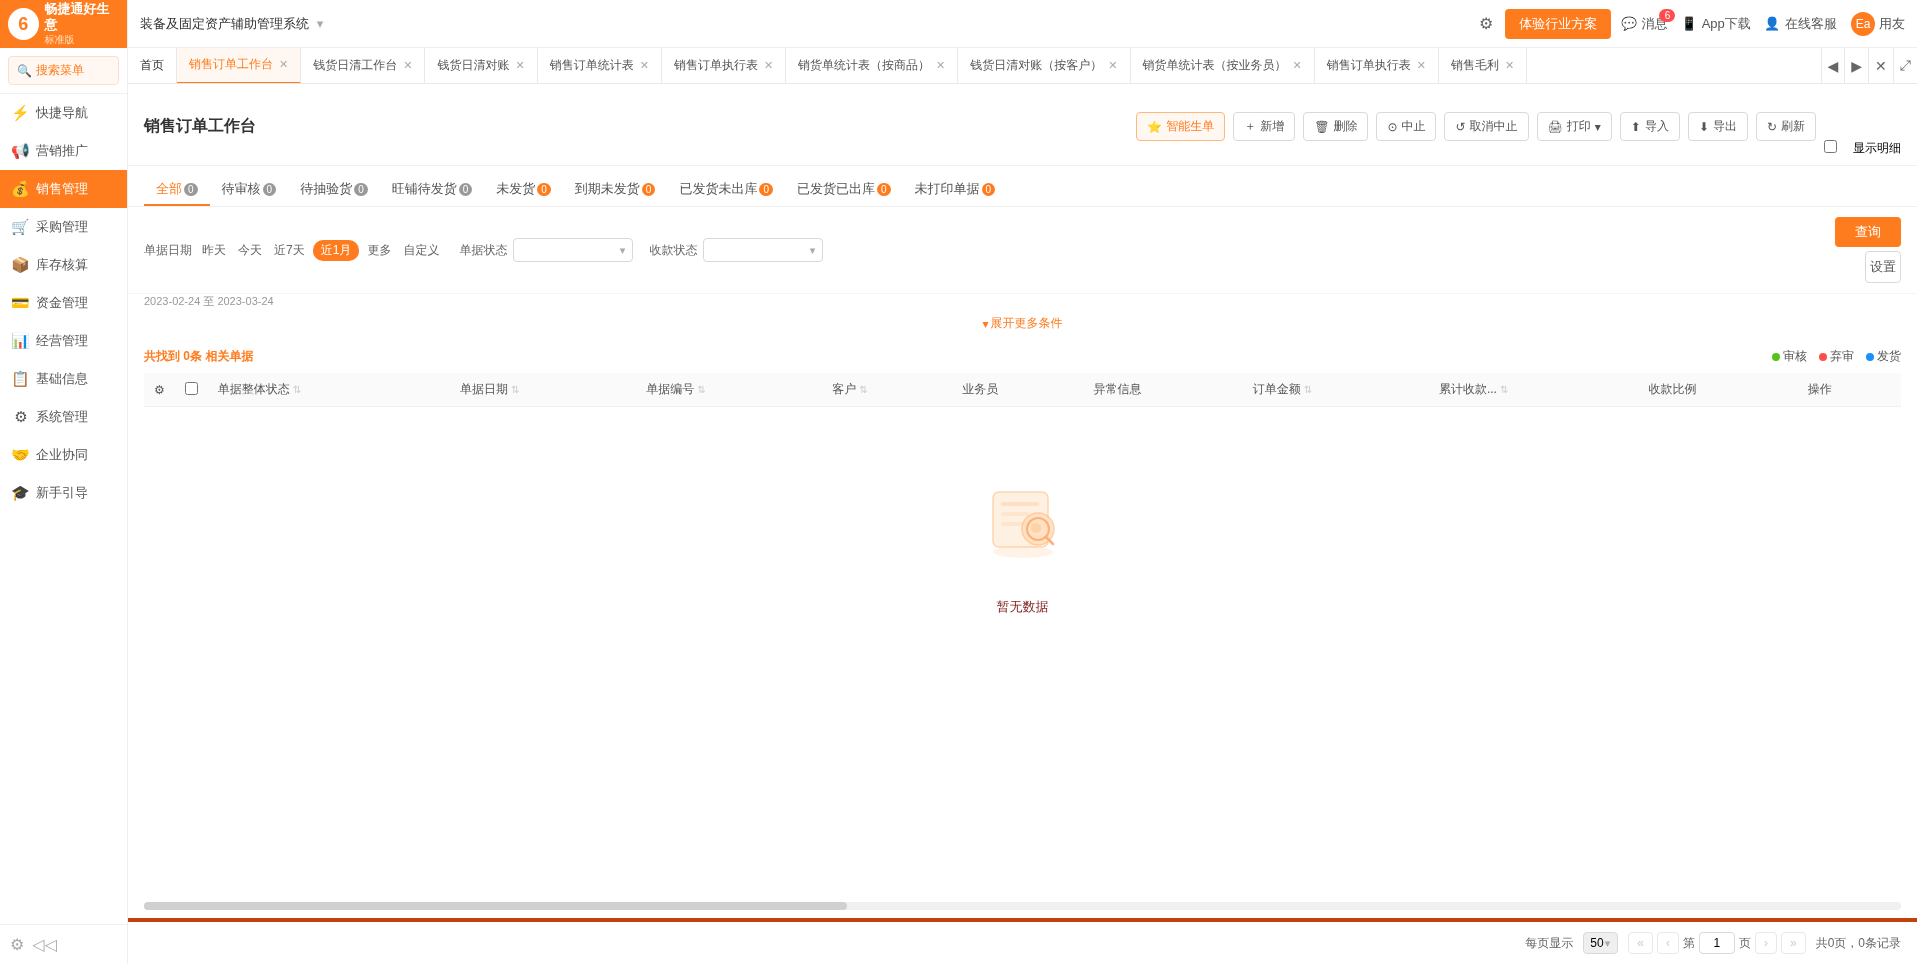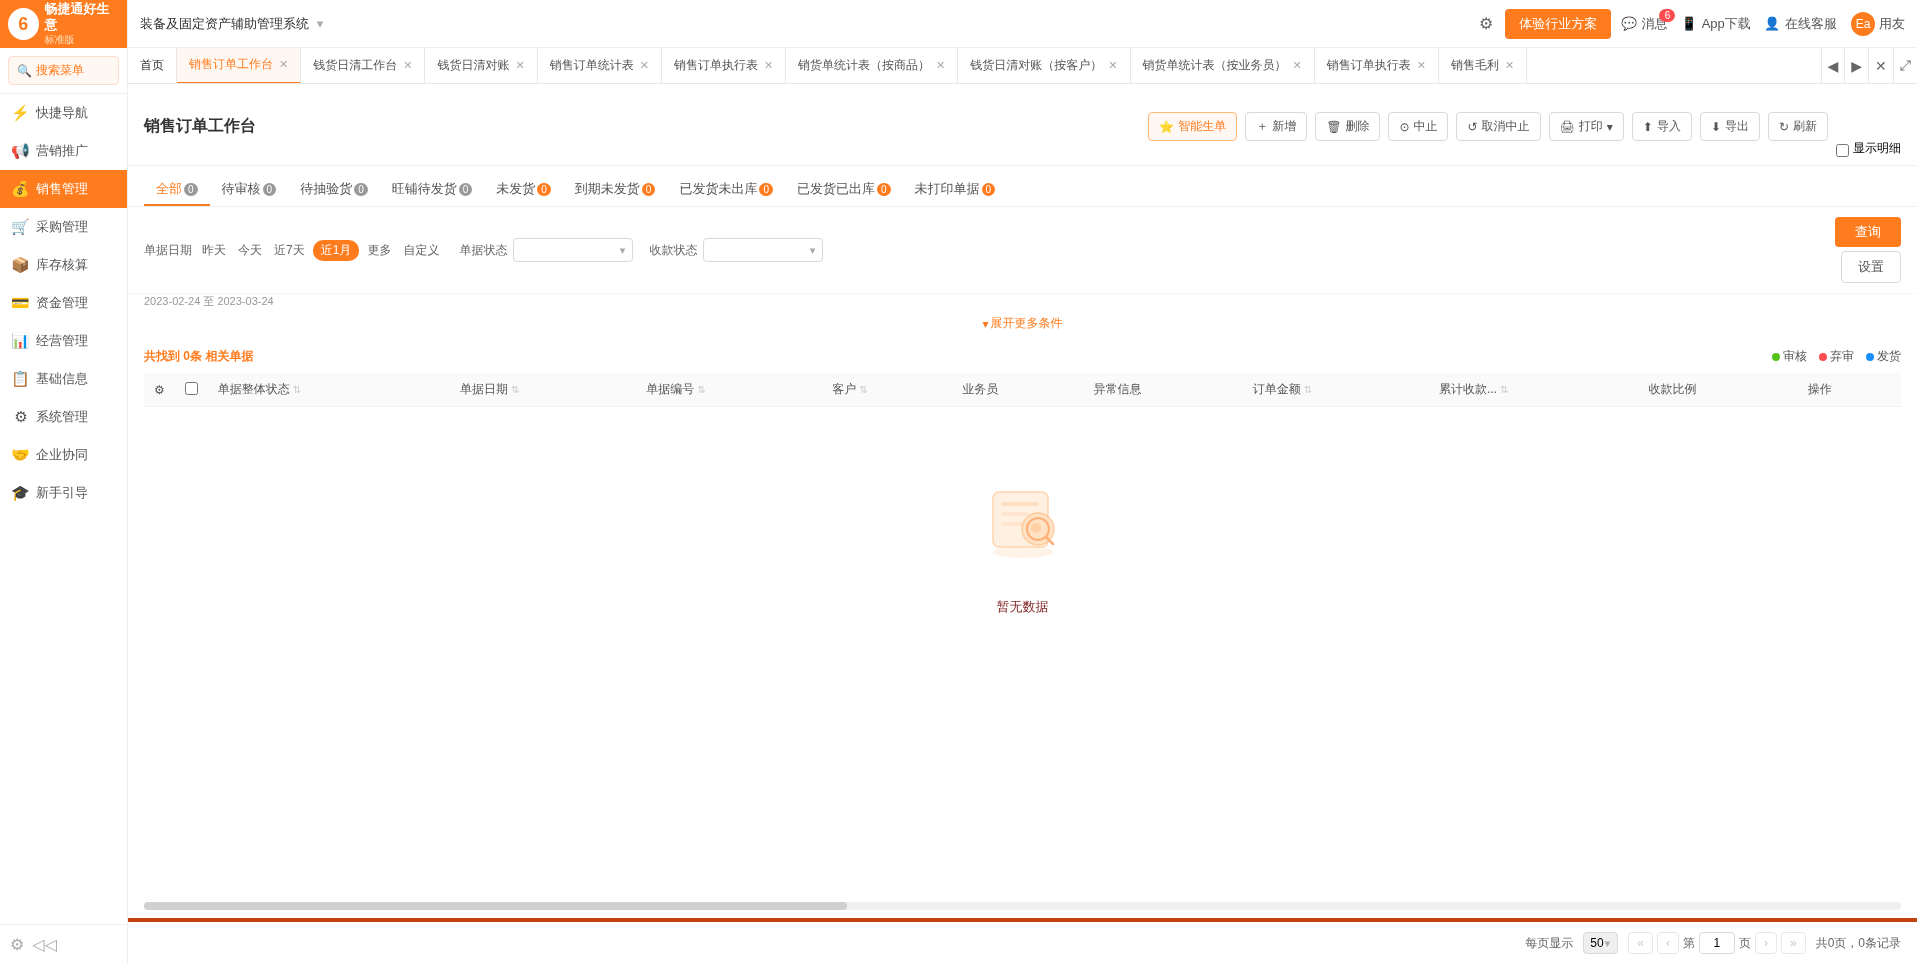--- a/index.html
+++ b/index.html
@@ -66,21 +66,21 @@
     
     .filter-bar { padding: 10px 16px; display: flex; align-items: center; gap: 16px; flex-wrap: wrap; border-bottom: 1px solid #f5f5f5; }
     .filter-item { display: flex; align-items: center; gap: 6px; }
     .filter-label { color: #666; font-size: 12px; white-space: nowrap; }
     .filter-date-options { display: flex; gap: 4px; align-items: center; }
     .date-option { color: #666; cursor: pointer; font-size: 12px; padding: 2px 4px; border-radius: 3px; }
     .date-option.active { background: #ff7c1e; color: #fff; border-radius: 10px; padding: 2px 8px; }
     .filter-select { border: 1px solid #d9d9d9; border-radius: 4px; padding: 4px 24px 4px 8px; font-size: 12px; color: #555; background: #fff; cursor: pointer; appearance: none; min-width: 120px; }
     .filter-expand { color: #ff7c1e; cursor: pointer; font-size: 12px; display: flex; align-items: center; gap: 2px; }
     .btn-query { background: #ff7c1e; border: none; color: #fff; border-radius: 4px; padding: 6px 20px; cursor: pointer; font-size: 13px; }
-    .btn-set { background: #fff; border: 1px solid #d9d9d9; color: #555; border-radius: 4px; padding: 6px 16px; cursor: pointer; font-size: 13px; }
+    .btn-set { background: #fff; border: 1px solid #d9d9d9; color: #555; border-radius: 4px; padding: 6px 4px; cursor: pointer; font-size: 13px; }
 
     
     .table-info { padding: 8px 16px; display: flex; align-items: center; justify-content: space-between; gap: 28px; }
     .table-count { color: #666; font-size: 12px; }
     .table-count span { color: #ff7c1e; font-weight: 600; }
     .table-quick-actions { display: flex; gap: 12px; }
     .table-quick-btn { color: #555; cursor: pointer; font-size: 12px; display: flex; align-items: center; gap: 3px; }
     .table-quick-btn .dot { width: 8px; height: 8px; border-radius: 50%; display: inline-block; }
     .dot-green { background: #52c41a; }
     .dot-red { background: #ff4d4f; }
@@ -309,21 +309,21 @@
             <span>导入</span>
           </button>
           <button class="btn">
             <span>⬇</span>
             <span>导出</span>
           </button>
           <button class="btn">
             <span>↻</span>
             <span>刷新</span>
           </button>
-          <label style="display:flex;align-items:flex-end;gap:4px;cursor:pointer;margin-top:44px;">
+          <label style="display:flex;align-items:flex-start;gap:16px;cursor:pointer;margin-top:44px;">
             <input type="checkbox" style="">
             <span>显示明细</span>
           </label>
         </div>
       </div>
 
       <div class="sub-tabs">
         <div class="sub-tab active">
           <span>全部</span><span class="sub-tab-badge gray">0</span>
         </div>

